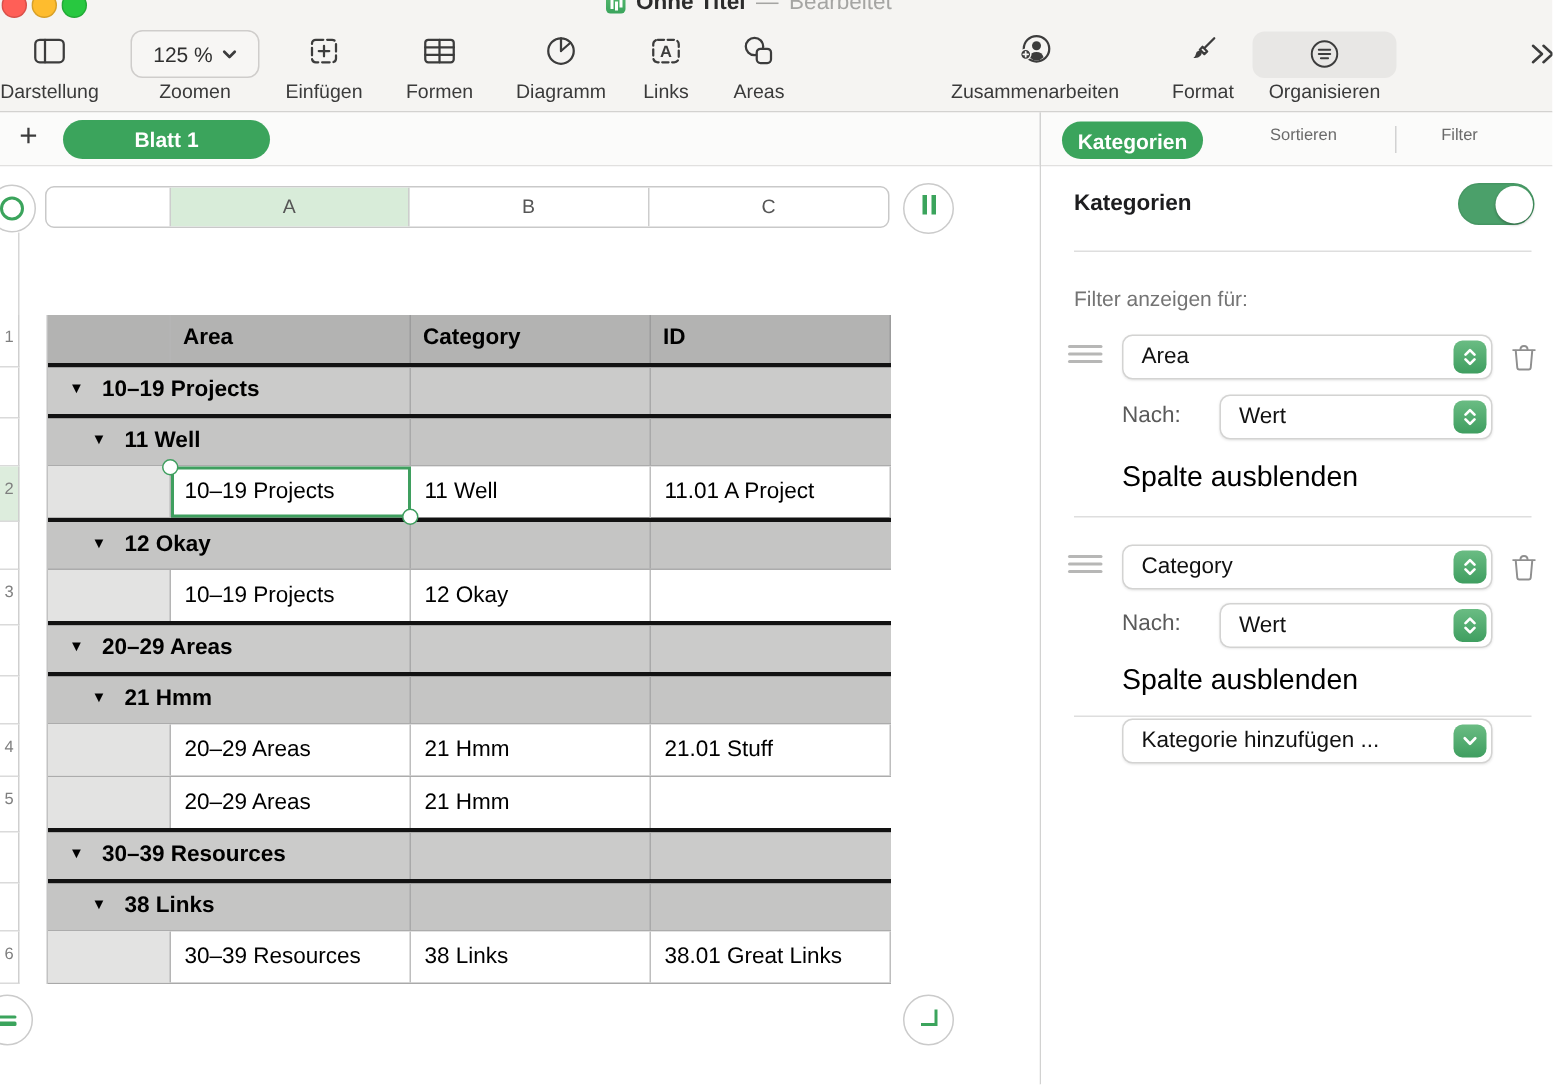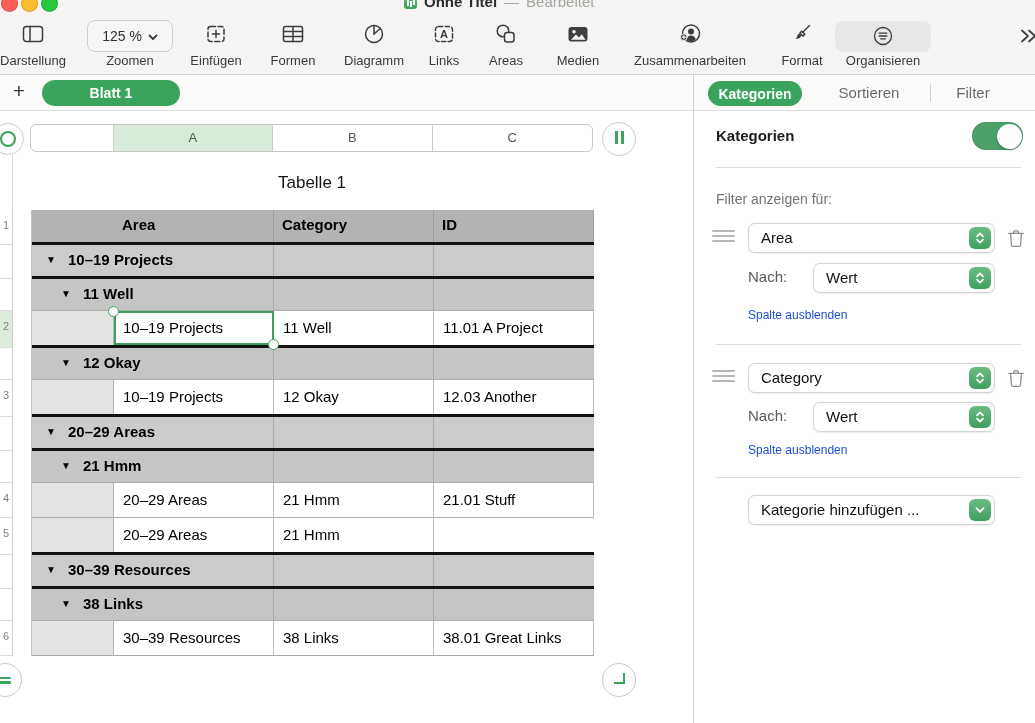--- a/index.html
+++ b/index.html
@@ -26,21 +26,21 @@
   #tb-overflow{position:absolute;right:-4px;top:28px}
 
   
   #sheetbar{position:absolute;left:0;top:75px;width:693px;height:35px;background:#fbfbfa;border-bottom:1px solid #e1e0df}
   #add-sheet{position:absolute;left:8px;top:4px;font-size:21px;color:#3c3c3c;width:22px;text-align:center;cursor:default}
   #sheet-tab{position:absolute;left:42px;top:5px;width:138px;height:26px;border-radius:13px;background:#3ba45c;
              display:flex;align-items:center;justify-content:center;color:#fff;font-size:14px;font-weight:bold}
   #paneltabs{position:absolute;left:694px;top:75px;width:341px;height:35px;background:#fbfbfa;border-bottom:1px solid #e1e0df}
   #ptab-kategorien{position:absolute;left:14px;top:6px;width:94px;height:25px;border-radius:13px;background:#3ba45c;
              display:flex;align-items:center;justify-content:center;color:#fff;font-size:14px;font-weight:600}
-  .ptab{position:absolute;top:9px;font-size:15px;color:#6a6a6a;text-align:center}
+  .ptab{position:absolute;top:9px;font-size:11px;color:#6a6a6a;text-align:center}
   #ptab-div{position:absolute;left:236px;top:9px;width:1px;height:18px;background:#d2d2d2}
   #vdivider{position:absolute;left:693px;top:75px;width:1px;height:648px;background:#d2d2d1}
 
   
   #canvas{position:absolute;left:0;top:111px;width:693px;height:612px;background:#fff}
 
   #colheads{position:absolute;left:30px;top:13px;width:563px;height:28px;border:1px solid #c9c9c9;border-radius:6px;
             background:#fff;display:flex;box-sizing:border-box;overflow:hidden}
   .ch{box-sizing:border-box;height:26px;line-height:26px;text-align:center;font-size:13px;color:#565656;border-right:1px solid #cdcdcd}
   .ch:last-child{border-right:none}
@@ -85,21 +85,21 @@
   #toggle{position:absolute;left:278px;top:11px;width:51px;height:28px;border-radius:14px;background:#4ba06a;box-shadow:inset 0 0 0 1px rgba(0,0,0,.06)}
   #toggle .knob{position:absolute;right:1.5px;top:1.5px;width:25px;height:25px;border-radius:50%;background:#fff;box-shadow:0 1px 2px rgba(0,0,0,.3)}
   .pdiv{position:absolute;left:22px;width:305px;height:1px;background:#dedede}
   #groups-label{position:absolute;left:22px;top:80px;font-size:14px;color:#747474}
   .drag{position:absolute;left:18px;width:23px}
   .drag div{height:2px;background:#b7b7b6;margin-bottom:3px;border-radius:1px}
   .dd{position:absolute;height:28px;background:#fff;border:1px solid #d3d3d2;border-radius:7px;box-shadow:0 0.5px 1.5px rgba(0,0,0,.08)}
   .ddtext{position:absolute;left:12px;top:5px;font-size:15px;color:#111;white-space:nowrap}
   .ddbtn{position:absolute;right:3px;top:3px;width:22px;height:22px;border-radius:6px;background:linear-gradient(#6abc83,#3f9e60);display:flex;align-items:center;justify-content:center}
   .nach{position:absolute;font-size:15px;color:#5a5a5a}
-  .hidelink{position:absolute;font-size:12px;color:#1d4ed8;cursor:default}
+  .hidelink{position:absolute;font-size:19px;color:#000000;cursor:default}
   .trash{position:absolute;left:313px}
 </style>
 </head>
 <body>
 
 <div id="toolbar">
   <span class="tlight" style="left:1px;background:#ff5f57"></span>
   <span class="tlight" style="left:21px;background:#febc2e"></span>
   <span class="tlight" style="left:41px;background:#28c840"></span>
 
@@ -177,30 +177,20 @@
   <div class="tbi" style="left:456px;width:100px">
     <div class="ic">
         <span><svg class="tico" width="26" height="26">
             <circle cx="10" cy="10" r="5.8"></circle>
             <rect x="11.5" y="11.5" width="9.5" height="9.5" rx="2.5" fill="#f5f4f2"></rect>
           </svg></span>
       </div>
     <div class="lbl">Areas</div>
   </div>
 
-  <div class="tbi" style="left:528px;width:100px">
-    <div class="ic">
-        <span><svg width="26" height="26">
-            <rect x="3.5" y="6" width="19" height="14.5" rx="3" fill="#3f3f3f"></rect>
-            <circle cx="9" cy="10.8" r="1.8" fill="#f5f4f2"></circle>
-            <path d="M6 18.8 L11 13.6 L14 16.6 L16.8 13.2 L20.5 18.8 Z" fill="#f5f4f2"></path>
-          </svg></span>
-      </div>
-    <div class="lbl">Medien</div>
-  </div>
 
   <div class="tbi" style="left:615px;width:150px">
     <div class="ic">
         <span><svg class="tico" width="27" height="27">
             <circle cx="14" cy="12.5" r="8.5"></circle>
             <circle cx="14" cy="10.5" r="3" fill="#3c3c3c" stroke="none"></circle>
             <path d="M9.3 18.2 Q10.3 14.6 14 14.6 Q17.7 14.6 18.7 18.2 Q16.5 20.4 14 20.4 Q11.5 20.4 9.3 18.2 Z" fill="#3c3c3c" stroke="none"></path>
             <circle cx="6.8" cy="16.2" r="3.4" fill="#3c3c3c" stroke="#f5f4f2" stroke-width="1"></circle>
             <line x1="5.2" y1="16.2" x2="8.4" y2="16.2" stroke="#f5f4f2" stroke-width="1.2"></line>
             <line x1="6.8" y1="14.6" x2="6.8" y2="17.8" stroke="#f5f4f2" stroke-width="1.2"></line>
@@ -270,21 +260,20 @@
     <div class="ch" style="width:83px"></div>
     <div class="ch sel" style="width:160px">A</div>
     <div class="ch" style="width:160px">B</div>
     <div class="ch" style="width:160px">C</div>
   </div>
 
   <div class="circlebtn" style="left:602px;top:11px;width:32px;height:32px">
     <span><span class="gbar-v"></span><span class="gbar-v"></span></span>
   </div>
 
-  <div id="tbl-title">Tabelle 1</div>
 
   <div id="strip-topline"></div>
 
   <div id="rowstrip">
     <div class="rs" style="height:35px">1</div>
     <div class="rs" style="height:34px"></div>
     <div class="rs" style="height:32px"></div>
     <div class="rs grn" style="height:37px">2</div>
     <div class="rs" style="height:32px"></div>
     <div class="rs" style="height:37px">3</div>
@@ -332,21 +321,20 @@
       <span class="vline" style="left:241px"></span>
         <span class="vline" style="left:401px"></span>
       <span class="disc" style="left:29px">▼</span>
       <span class="glabel" style="left:51px">12 Okay</span>
     </div>
 
     <div class="trow drow bthick">
       <div class="dc gut"></div>
       <div class="dc w160">10–19 Projects</div>
       <div class="dc w160">12 Okay</div>
-      <div class="dc w160">12.03 Another</div>
     </div>
 
     <div class="trow grow g1 bthick">
       <span class="vline" style="left:241px"></span>
         <span class="vline" style="left:401px"></span>
       <span class="disc" style="left:14px">▼</span>
       <span class="glabel" style="left:36px">20–29 Areas</span>
     </div>
 
     <div class="trow grow g2 bthin">
@@ -475,21 +463,21 @@
         <svg width="14" height="16" fill="none" stroke="#fff" stroke-width="1.8" stroke-linecap="round" stroke-linejoin="round">
           <path d="M4 6.4 L7 3.4 L10 6.4"></path>
           <path d="M4 9.6 L7 12.6 L10 9.6"></path>
         </svg>
       </span>
   </div>
   <span class="hidelink" style="left:54px;top:332px">Spalte ausblenden</span>
 
   <div class="pdiv" style="top:366px"></div>
 
-  <div class="dd" style="left:54px;top:384px;width:245px">
+  <div class="dd" style="left:54px;top:368px;width:245px">
     <span class="ddtext">Kategorie hinzufügen ...</span>
     <span class="ddbtn">
         <svg width="14" height="14" fill="none" stroke="#fff" stroke-width="1.8" stroke-linecap="round" stroke-linejoin="round">
           <path d="M3.5 5.2 L7 8.8 L10.5 5.2"></path>
         </svg>
       </span>
   </div>
 </div>
 
 </body></html>

